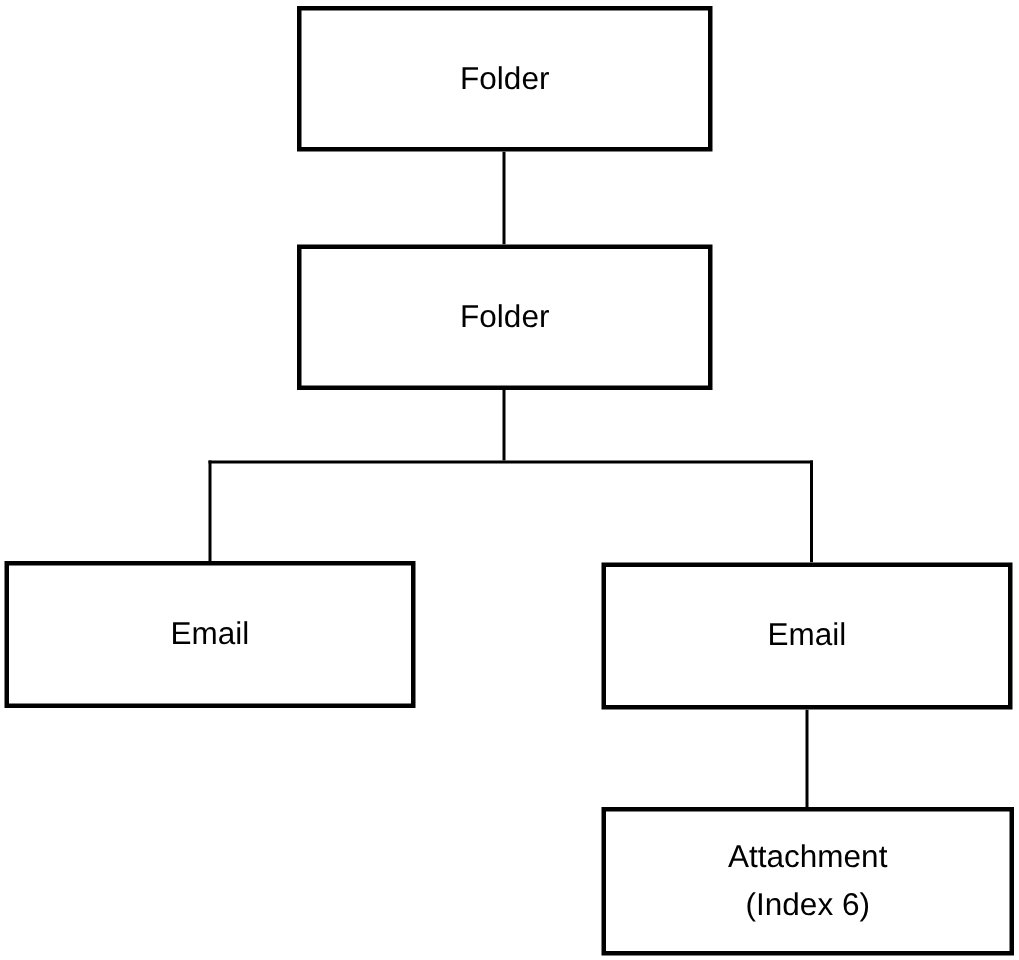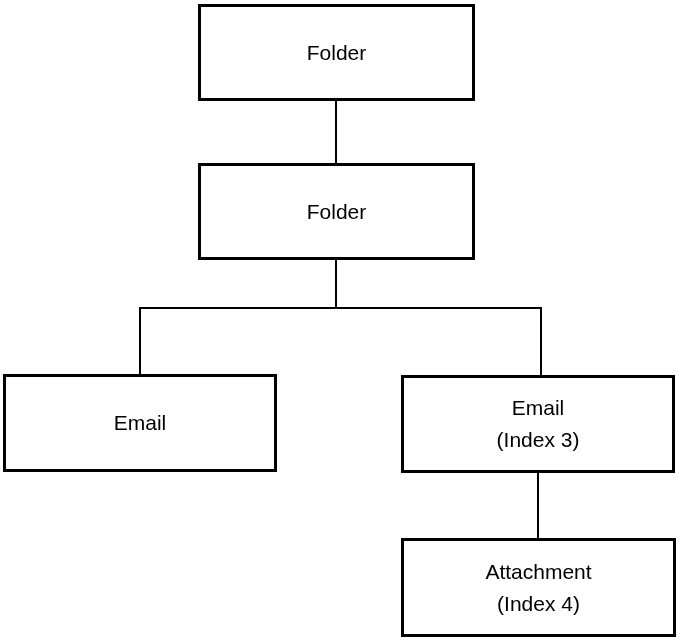--- a/index.html
+++ b/index.html
@@ -70,21 +70,20 @@
   <div class="node node1">
     <div class="line">Folder</div>
   </div>
 
   <div class="node node2">
     <div class="line">Email</div>
   </div>
 
   <div class="node node3">
     <div class="line">Email</div>
-    <div class="line">(Index 3)</div>
   </div>
 
   <div class="node node4">
     <div class="line">Attachment</div>
-    <div class="line">(Index 4)</div>
+    <div class="line">(Index 6)</div>
   </div>
 
 </div>
 
 </body></html>

